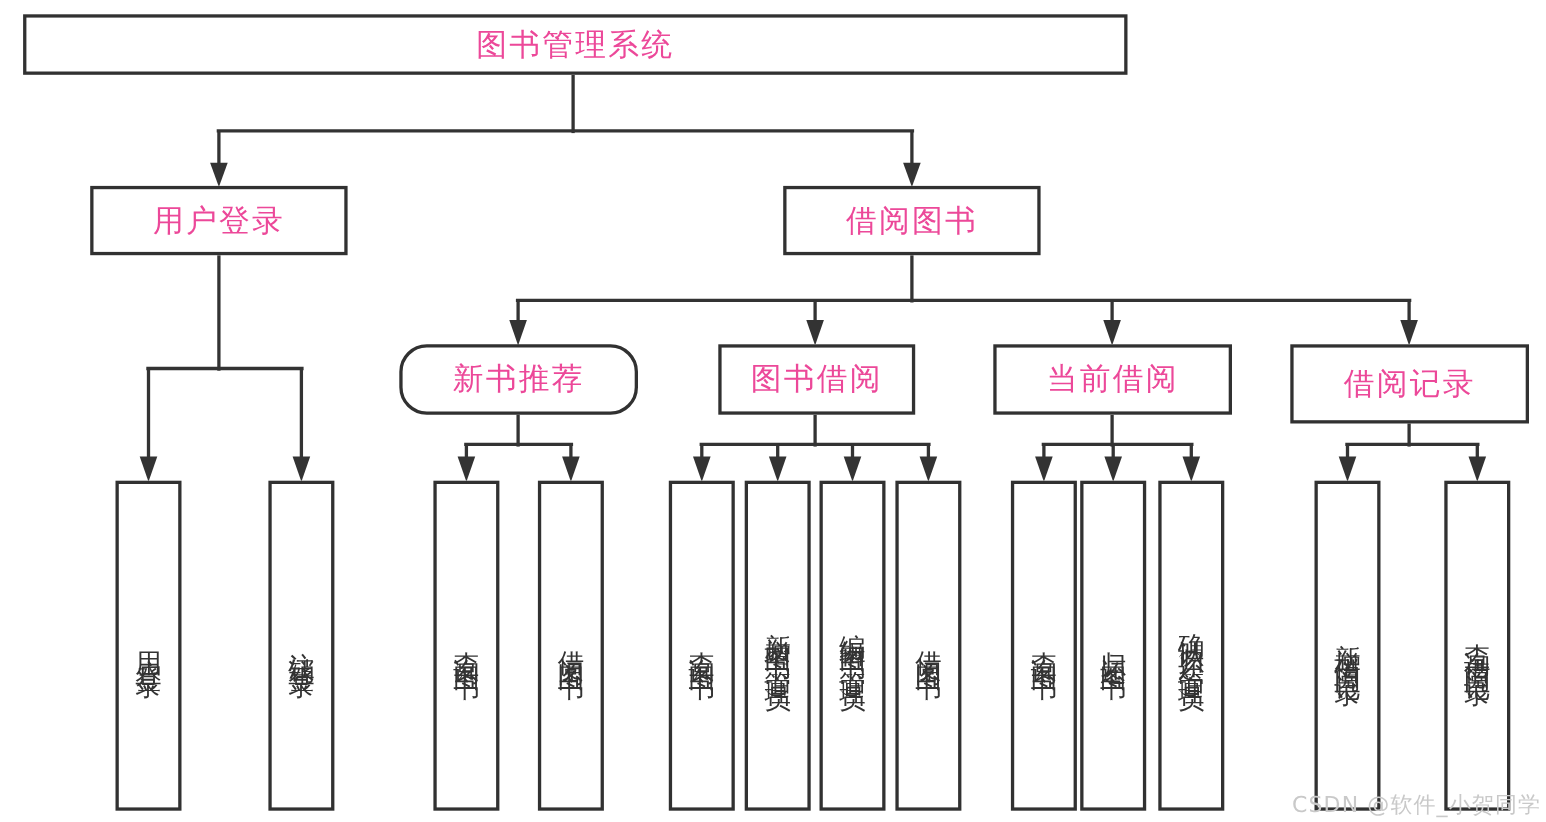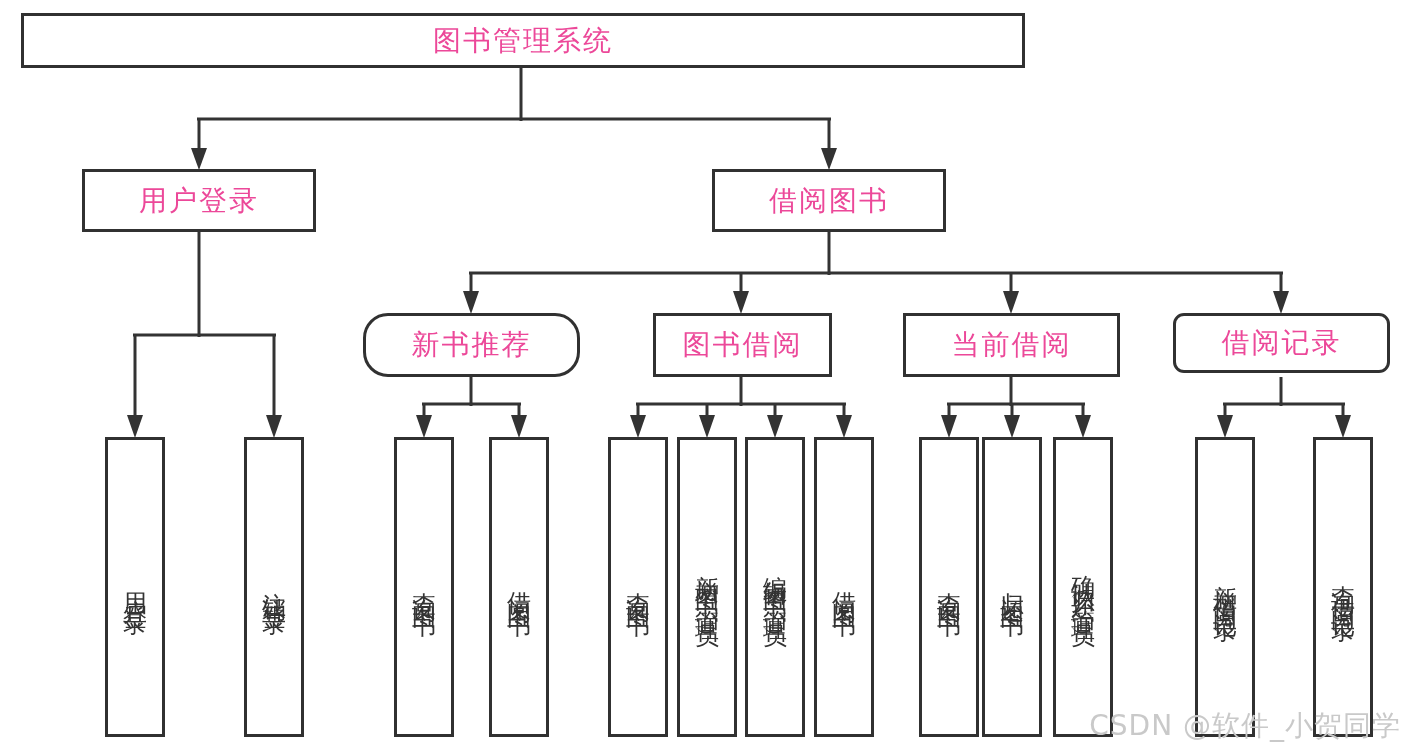--- a/index.html
+++ b/index.html
@@ -35,21 +35,21 @@
     text-orientation:mixed;
     font-size:24px;
     letter-spacing:7px;
     color:#333333;
     line-height:1;
   }
   .watermark{
     position:absolute;
     right:4px;
     bottom:2px;
-    font-size:28px;
+    font-size:20px;
     letter-spacing:1px;
     color:#c9c9c9;
     z-index:3;
     white-space:nowrap;
   }
 </style>
 </head>
 <body>
 
 <div class="canvas">
@@ -129,21 +129,21 @@
 
   <div class="box" style="left:363px;top:313px;width:217px;height:64px;border-radius:25px;">
     <span class="hlabel">新书推荐</span>
   </div>
   <div class="box" style="left:633px;top:313px;width:179px;height:64px;margin-left:20px;">
     <span class="hlabel">图书借阅</span>
   </div>
   <div class="box" style="left:903px;top:313px;width:217px;height:64px;">
     <span class="hlabel">当前借阅</span>
   </div>
-  <div class="box" style="left:1173px;top:313px;width:217px;height:60px;border-radius:11px;">
+  <div class="box" style="left:1173px;top:313px;width:217px;height:72px;">
     <span class="hlabel">借阅记录</span>
   </div>
 
   <div class="box" style="left:105px;top:437px;width:60px;height:300px;">
     <span class="vlabel">用户登录</span>
   </div>
   <div class="box" style="left:244px;top:437px;width:60px;height:300px;">
     <span class="vlabel">注销登录</span>
   </div>
 

